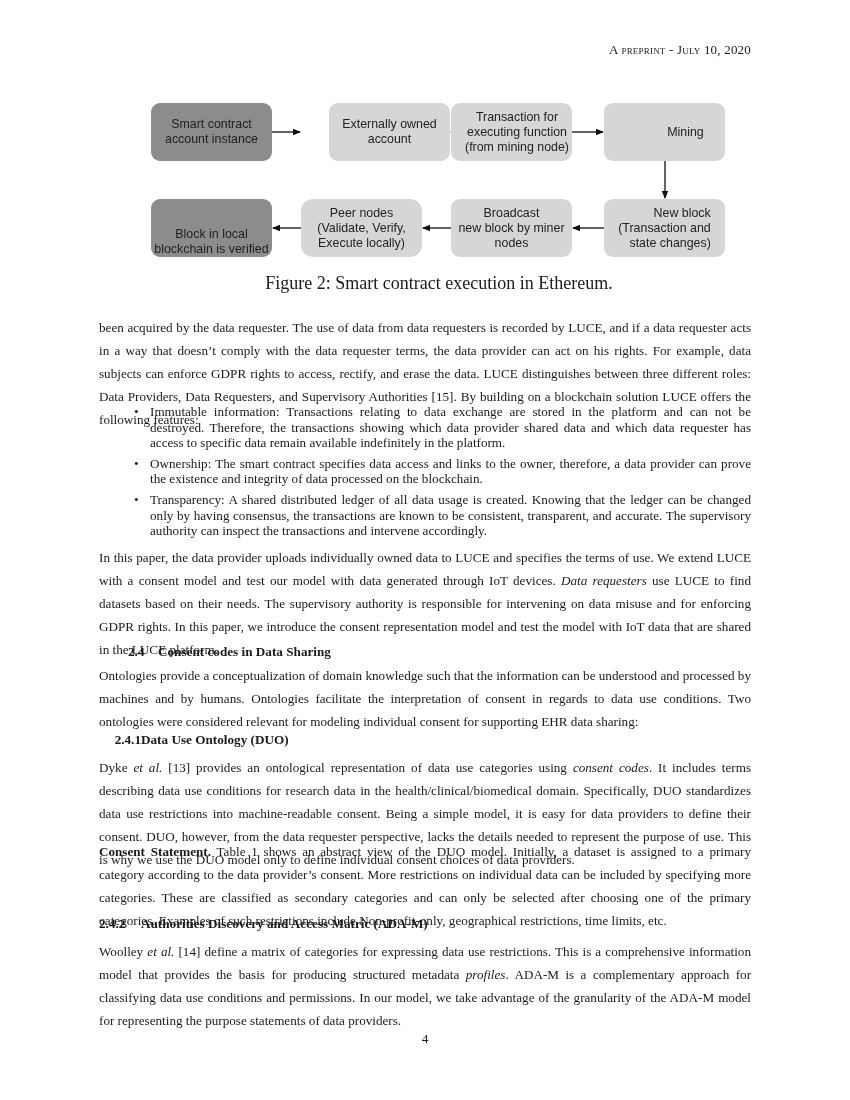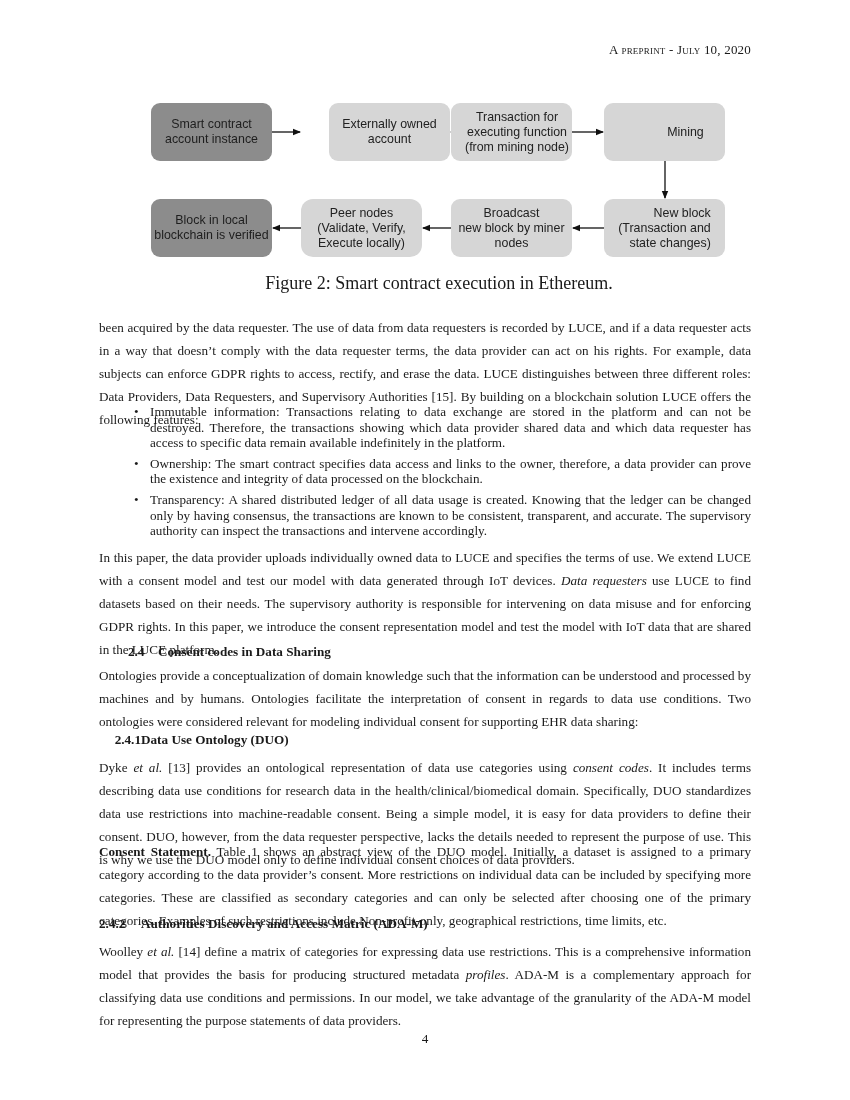--- a/index.html
+++ b/index.html
@@ -70,21 +70,21 @@
     </div>
   <div class="box light" style="left:590px; top:199px;text-align:right;">
       <span class="lbl">New block<br>(Transaction and<br>state changes)</span>
     </div>
   <div class="box light" style="left:437px; top:199px;">
       <span class="lbl">Broadcast<br>new block by miner<br>nodes</span>
     </div>
   <div class="box light" style="left:287px; top:199px;border-radius:12px;">
       <span class="lbl">Peer nodes<br>(Validate, Verify,<br>Execute locally)</span>
     </div>
-  <div class="box dark" style="left:137px; top:199px;">
+  <div class="box dark" style="left:137px; top:199px;align-items:flex-end;">
       <span class="lbl">Block in local<br>blockchain is verified</span>
     </div>
 
   <div class="caption">Figure 2: Smart contract execution in Ethereum.</div>
 </div>
 
 <div class="body" style="top:316px;">
   <p>been acquired by the data requester. The use of data from data requesters is recorded by LUCE, and if a data requester acts in a way that doesn’t comply with the data requester terms, the data provider can act on his rights. For example, data subjects can enforce GDPR rights to access, rectify, and erase the data. LUCE distinguishes between three different roles: Data Providers, Data Requesters, and Supervisory Authorities [15]. By building on a blockchain solution LUCE offers the following features:</p>
 </div>
 

